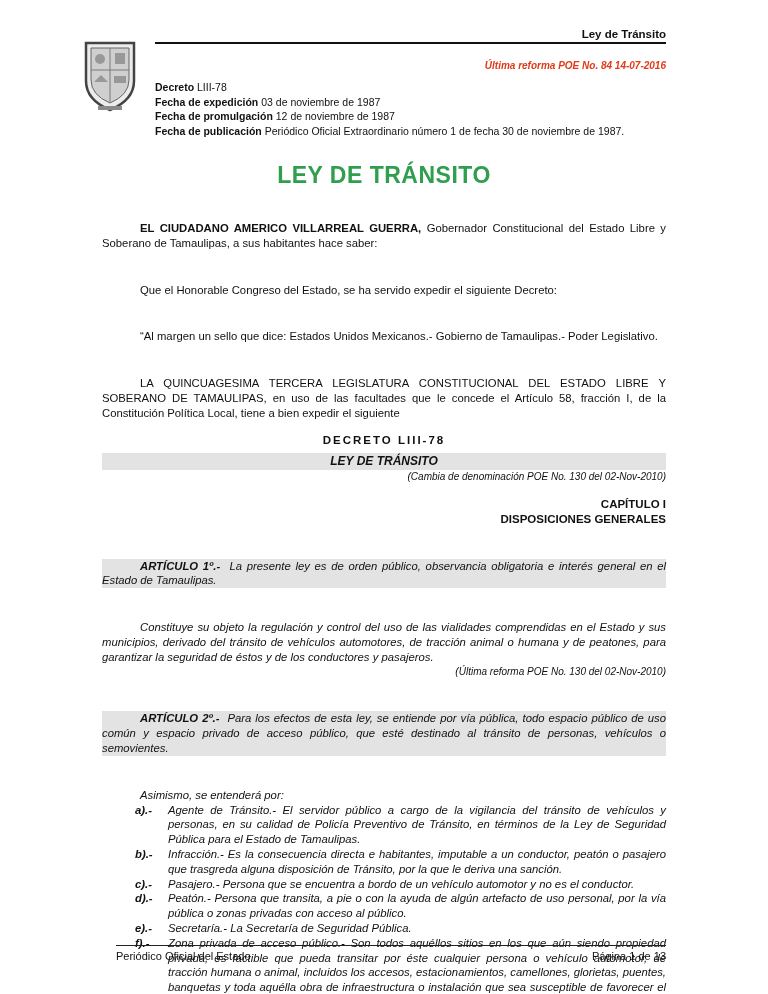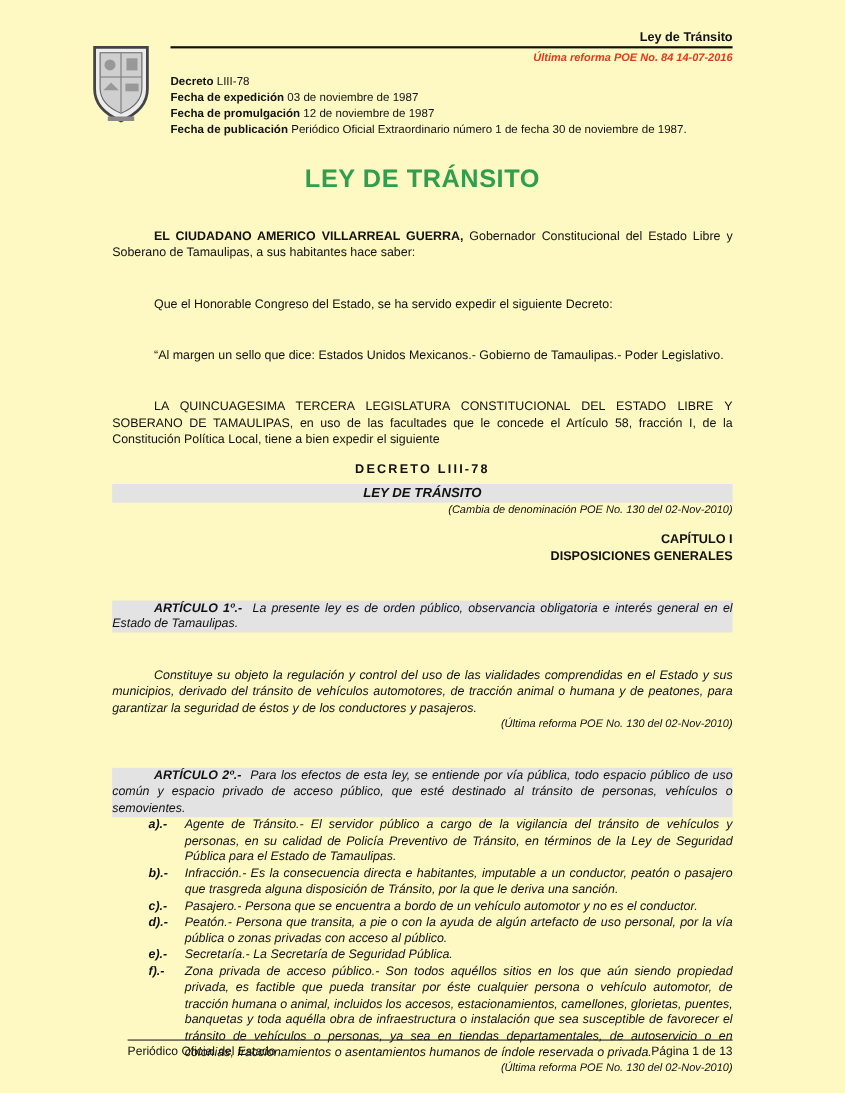--- a/index.html
+++ b/index.html
@@ -5,30 +5,30 @@
   :root{
     --green:#2f9e4e;
     --red:#e03a18;
     --gray:#e3e3e3;
     --ink:#111;
   }
   *{margin:0;padding:0;box-sizing:border-box;}
   html,body{background:#888;}
   body{font-family:"Liberation Sans","DejaVu Sans",sans-serif;}
   .page{
-    width:768px;height:994px;margin:0 auto;background:#fef9c3;color:var(--ink);
+    width:768px;height:994px;margin:0 auto;background:#ffffff;color:var(--ink);
     position:relative;padding:28px 102px 0 102px;overflow:hidden;
   }
   
   .header{position:relative;margin-bottom:24px;}
   .logo{position:absolute;left:-20px;top:12px;width:56px;height:74px;}
   .header-right{margin-left:53px;}
   .doc-title{text-align:right;font-weight:bold;font-size:11.5px;}
   .h-rule{border-bottom:2.5px solid #111;margin-top:2px;}
-  .h-reform{text-align:right;color:var(--red);font-weight:bold;font-style:italic;font-size:10px;margin-top:3px;}
+  .h-reform{text-align:right;color:var(--red);font-weight:bold;font-style:italic;font-size:10px;margin-top:16px;}
   .h-meta{margin-top:9px;font-size:10.5px;line-height:14.5px;}
   .b{font-weight:bold;}
   
   .main-title{
     text-align:center;color:var(--green);font-size:23px;font-weight:bold;
     letter-spacing:0.5px;margin:24px 0 24px 0;
   }
   
   .body{font-size:11.3px;line-height:14.8px;}
   .p{margin:0;}
@@ -96,20 +96,21 @@
     <h3 class="law-bar hl">LEY DE TRÁNSITO</h3>
     <div class="note-right gap">(Cambia de denominación POE No. 130 del 02-Nov-2010)</div>
     <h3 class="chapter">CAPÍTULO I</h3>
     <h3 class="chapter sub">DISPOSICIONES GENERALES</h3>
 
     <p class="p ind jt it hl"><span class="b">ARTÍCULO 1º.-</span>&nbsp; <span>La presente ley es de orden público, observancia obligatoria e interés general en el Estado de Tamaulipas.</span></p>
     <p class="p ind jt it">Constituye su objeto la regulación y control del uso de las vialidades comprendidas en el Estado y sus municipios, derivado del tránsito de vehículos automotores, de tracción animal o humana y de peatones, para garantizar la seguridad de éstos y de los conductores y pasajeros.</p>
     <div class="note-right gap">(Última reforma POE No. 130 del 02-Nov-2010)</div>
 
     <p class="p ind jt it hl"><span class="b">ARTÍCULO 2º.-</span>&nbsp; <span>Para los efectos de esta ley, se entiende por vía pública, todo espacio público de uso común y espacio privado de acceso público, que esté destinado al tránsito de personas, vehículos o semovientes.</span></p>
+    <p class="p ind it">Asimismo, se entenderá por:</p>
 
     <div class="list">
       <div class="li">
           <span class="lbl">a).-</span>
           <span class="txt">Agente de Tránsito.- El servidor público a cargo de la vigilancia del tránsito de vehículos y personas, en su calidad de Policía Preventivo de Tránsito, en términos de la Ley de Seguridad Pública para el Estado de Tamaulipas.</span>
         </div>
       <div class="li">
           <span class="lbl">b).-</span>
           <span class="txt">Infracción.- Es la consecuencia directa e habitantes, imputable a un conductor, peatón o pasajero que trasgreda alguna disposición de Tránsito, por la que le deriva una sanción.</span>
         </div>

